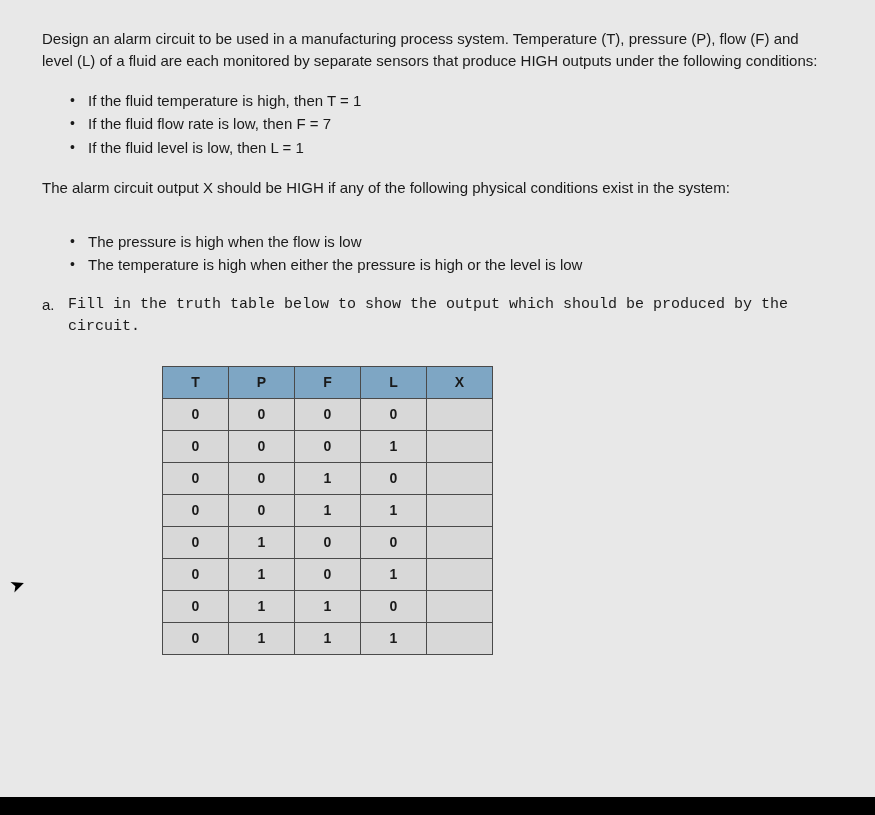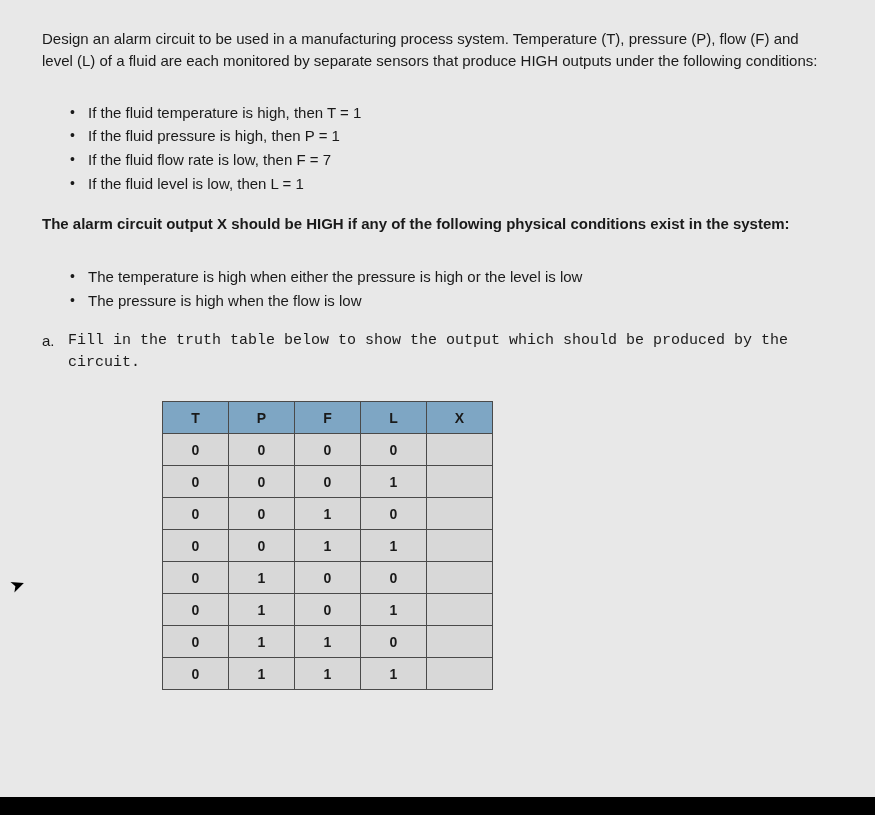--- a/index.html
+++ b/index.html
@@ -12,41 +12,40 @@
       background: #e8e8e8;
       width: 875px;
       height: 815px;
       padding: 28px 42px;
       color: #1a1a1a;
       font-size: 15px;
       line-height: 1.45;
       position: relative;
     }
     .intro {
-      margin-bottom: 30px;
+      margin-bottom: 18px;
     }
     .bullet-list {
       list-style: none;
       margin: 16px 0 18px 28px;
     }
     .bullet-list li {
       position: relative;
       padding-left: 18px;
       margin-bottom: 2px;
     }
     .bullet-list li::before {
       content: "•";
       position: absolute;
       left: 0;
       top: 0;
       font-size: 14px;
     }
     .mid {
       margin-bottom: 32px;
-      font-weight: bold;
     }
     .lettered {
       display: flex;
       margin-bottom: 28px;
     }
     .lettered .letter {
       width: 26px;
       flex-shrink: 0;
     }
     .lettered .content {
@@ -93,30 +92,29 @@
       pointer-events: none;
     }
   </style>
 </head>
 <body>
 
 <p class="intro">Design an alarm circuit to be used in a manufacturing process system.  Temperature (T), pressure (P), flow (F) and level (L) of a fluid are each monitored by separate sensors that produce HIGH outputs under the following conditions:</p>
 
 <ul class="bullet-list">
   <li>If the fluid temperature is high, then T = 1</li>
-  <li>If the fluid pressure is high, then P = 1</li>
   <li>If the fluid flow rate is low, then F = 7</li>
   <li>If the fluid level is low, then L = 1</li>
 </ul>
 
 <p class="mid">The alarm circuit output X should be HIGH if any of the following physical conditions exist in the system:</p>
 
 <ul class="bullet-list">
+  <li>The pressure is high when the flow is low</li>
   <li>The temperature is high when either the pressure is high or the level is low</li>
-  <li>The pressure is high when the flow is low</li>
 </ul>
 
 <div class="lettered">
   <div class="letter">a.</div>
   <div class="content">Fill in the truth table below to show the output which should be produced by the circuit.</div>
 </div>
 
 <div class="table-wrap">
   <table>
     <thead>

